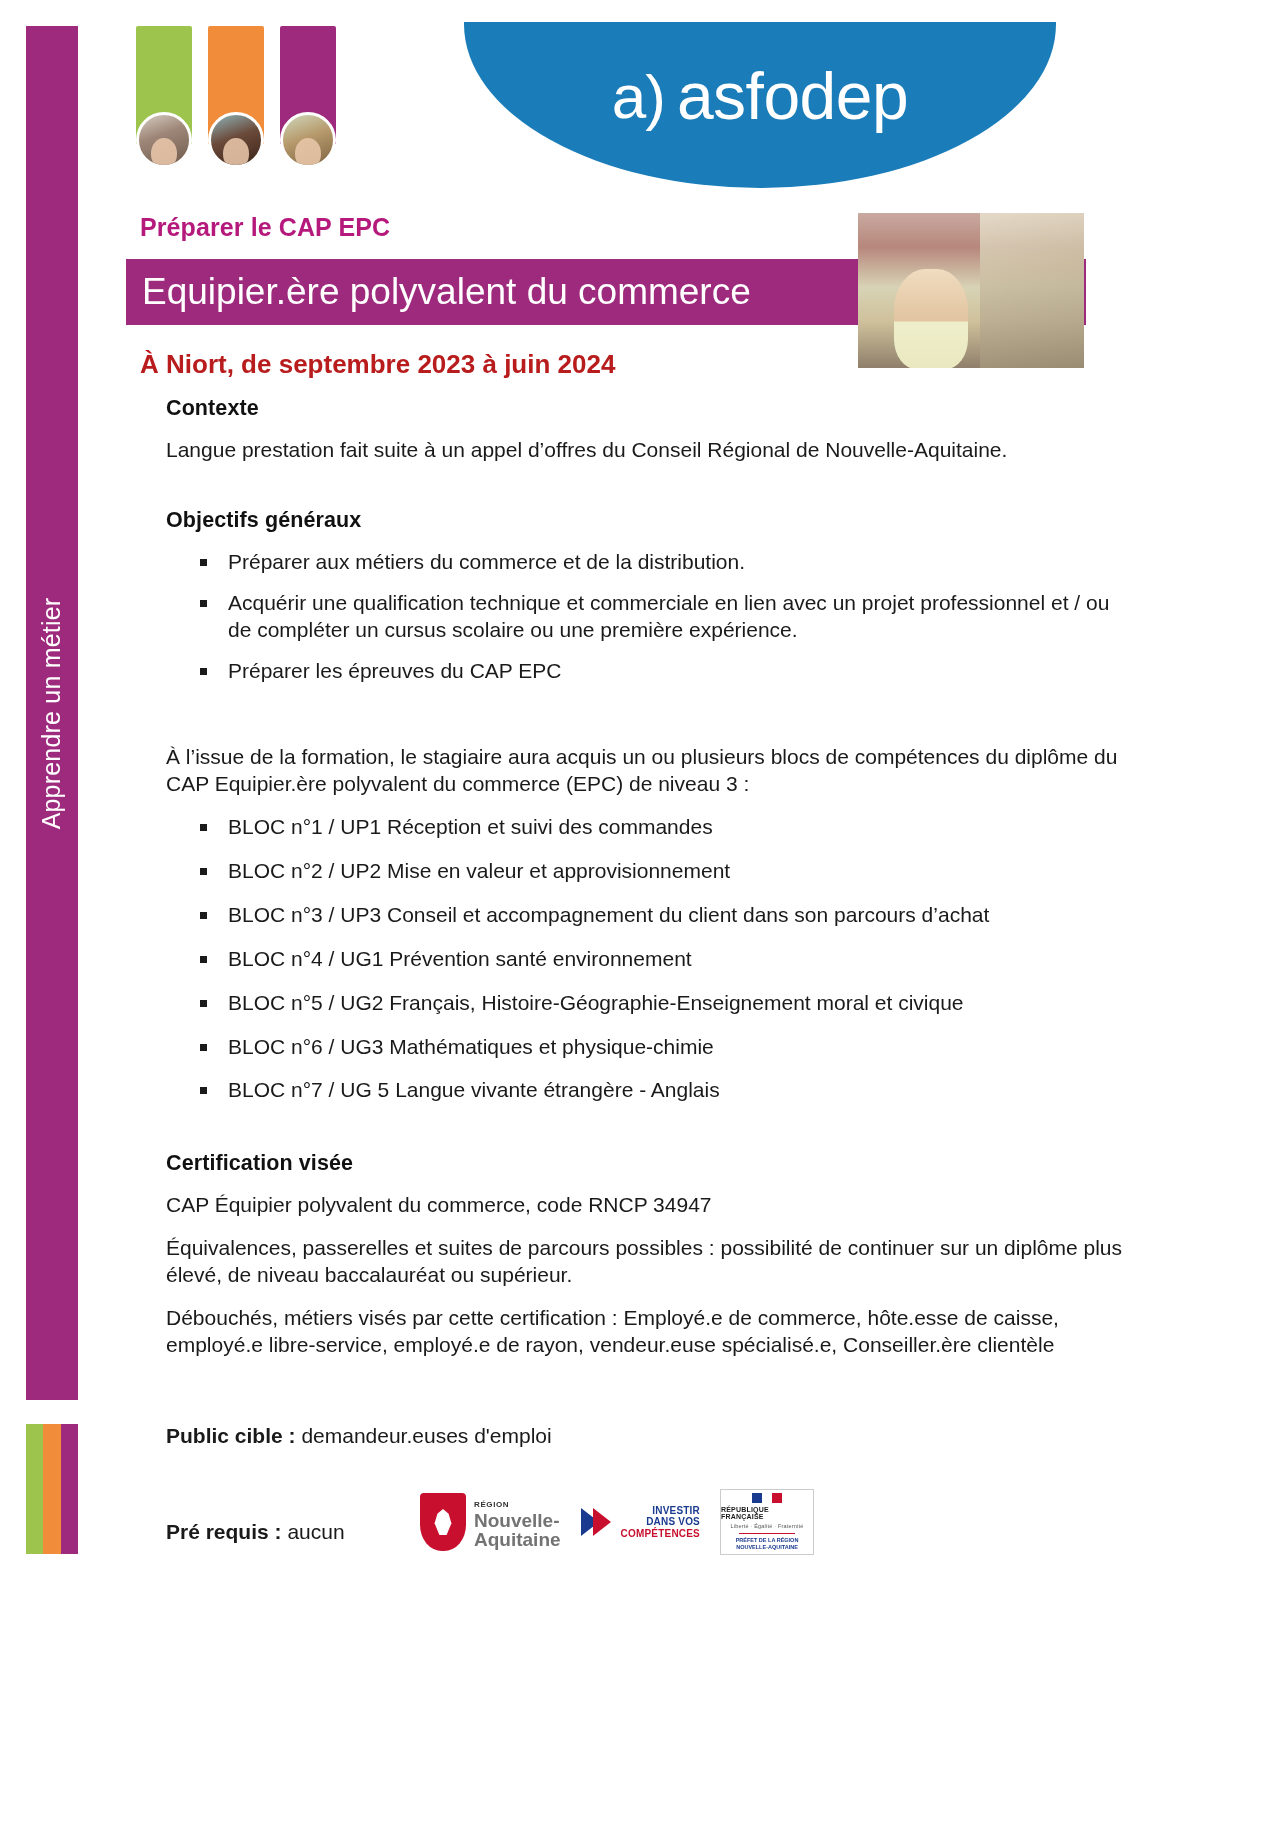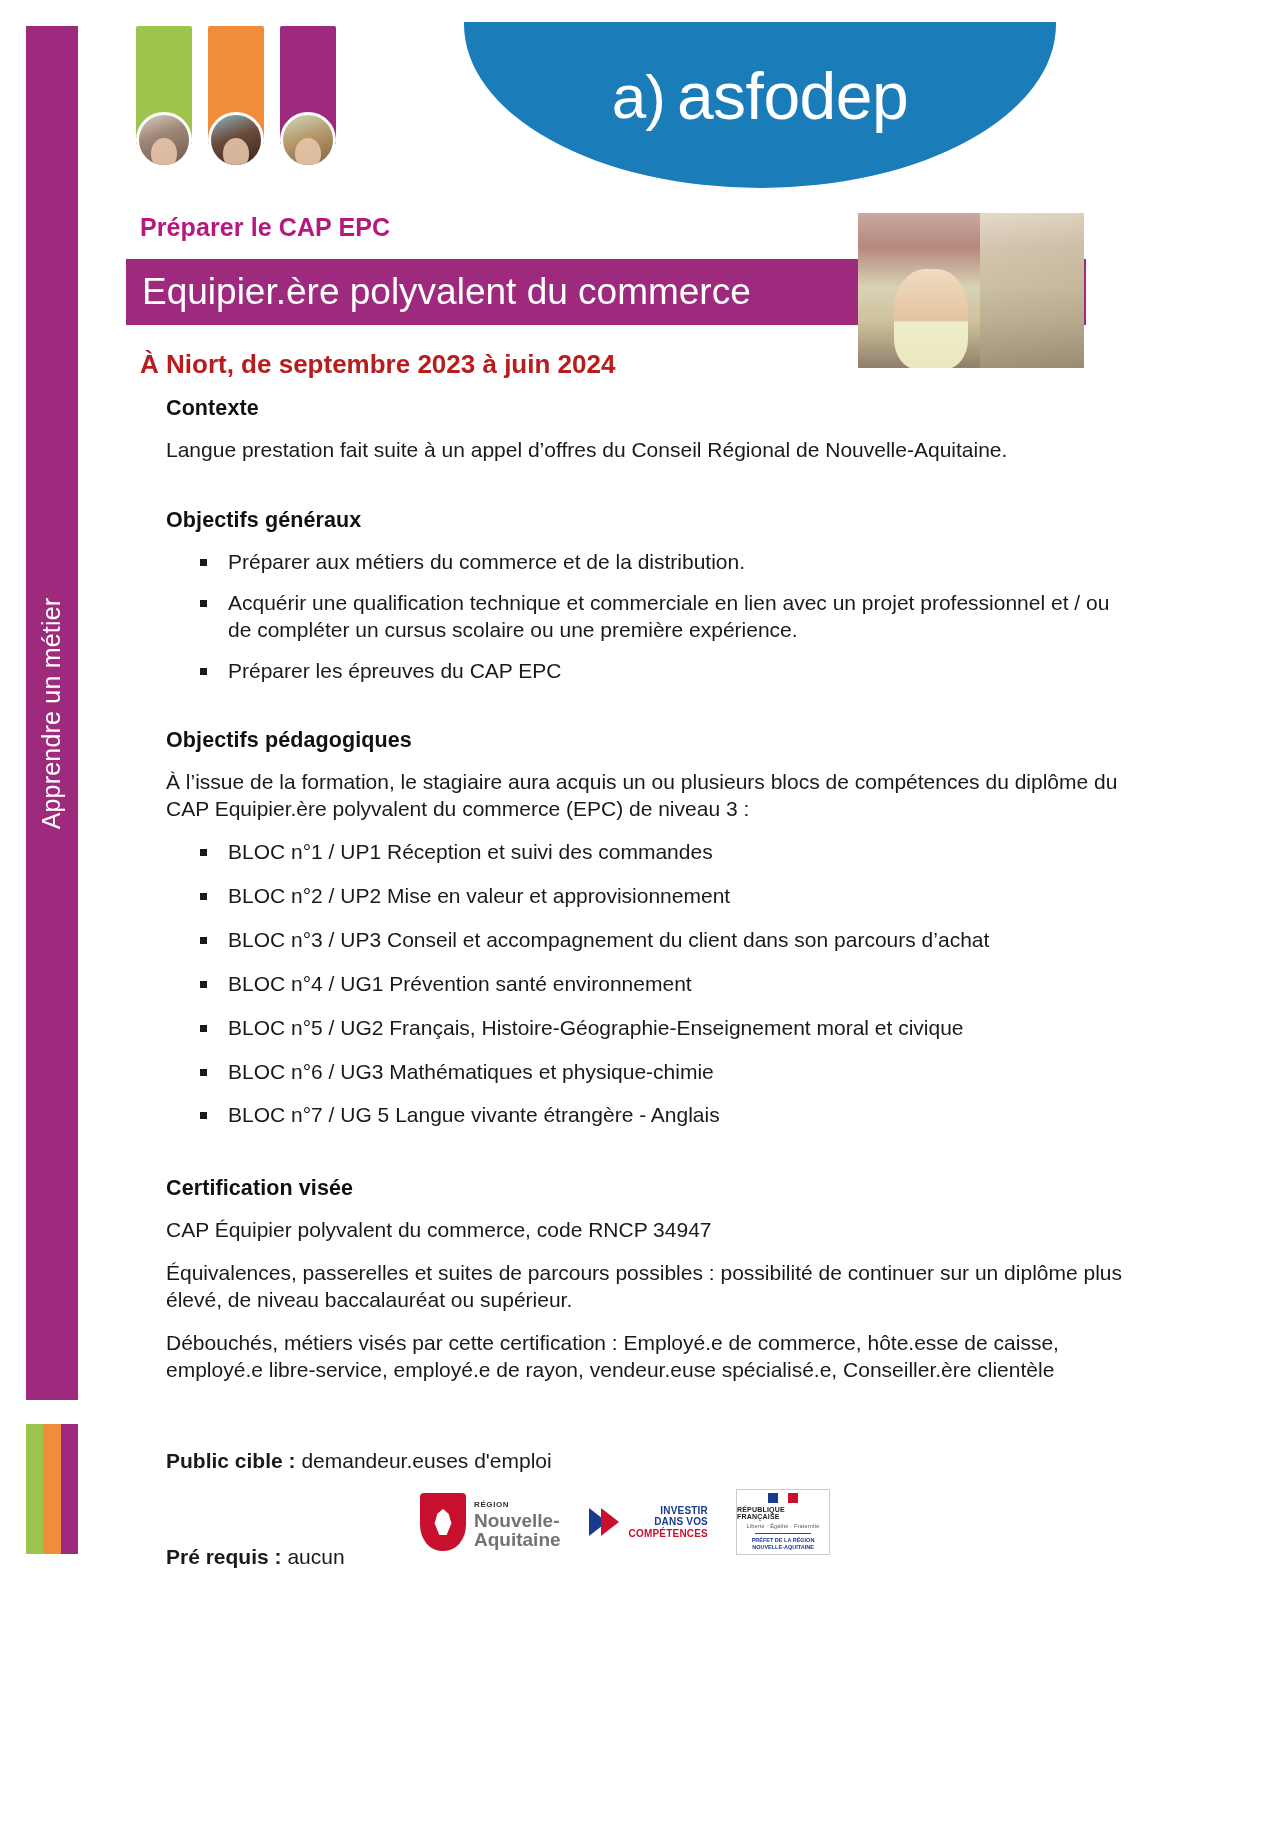--- a/index.html
+++ b/index.html
@@ -245,21 +245,21 @@
 
   
   .footer {
     position: absolute;
     left: 420px;
     top: 1476px;
     width: 460px;
     height: 92px;
     display: flex;
     align-items: center;
-    gap: 28px;
+    gap: 20px;
   }
   .logo-na {
     display: flex;
     align-items: center;
     gap: 8px;
   }
   .na-shield {
     width: 46px; height: 58px;
     background: #c8102e;
     border-radius: 4px 4px 22px 22px / 4px 4px 26px 26px;
@@ -367,21 +367,20 @@
   <h2 class="sec">Objectifs généraux</h2>
   <div class="gap-s"></div>
   <ul class="bul">
     <li>Préparer aux métiers du commerce et de la distribution.</li>
     <li>Acquérir une qualification technique et commerciale en lien avec un projet professionnel et / ou de compléter un cursus scolaire ou une première expérience.</li>
     <li>Préparer les épreuves du CAP EPC</li>
   </ul>
 
   <div class="gap-m"></div>
 
-  <h2 class="sec">Objectifs pédagogiques</h2>
   <div class="gap-s"></div>
   <p class="body indent">À l’issue de la formation, le stagiaire aura acquis un ou plusieurs blocs de compétences du diplôme du CAP Equipier.ère polyvalent du commerce (EPC) de niveau 3 :</p>
   <div class="gap-s"></div>
   <ul class="bul tight">
     <li>BLOC n°1 / UP1 Réception et suivi des commandes</li>
     <li>BLOC n°2 / UP2 Mise en valeur et approvisionnement</li>
     <li>BLOC n°3 / UP3 Conseil et accompagnement du client dans son parcours d’achat</li>
     <li>BLOC n°4 / UG1 Prévention santé environnement</li>
     <li>BLOC n°5 / UG2 Français, Histoire-Géographie-Enseignement moral et civique</li>
     <li>BLOC n°6 / UG3 Mathématiques et physique-chimie</li>

